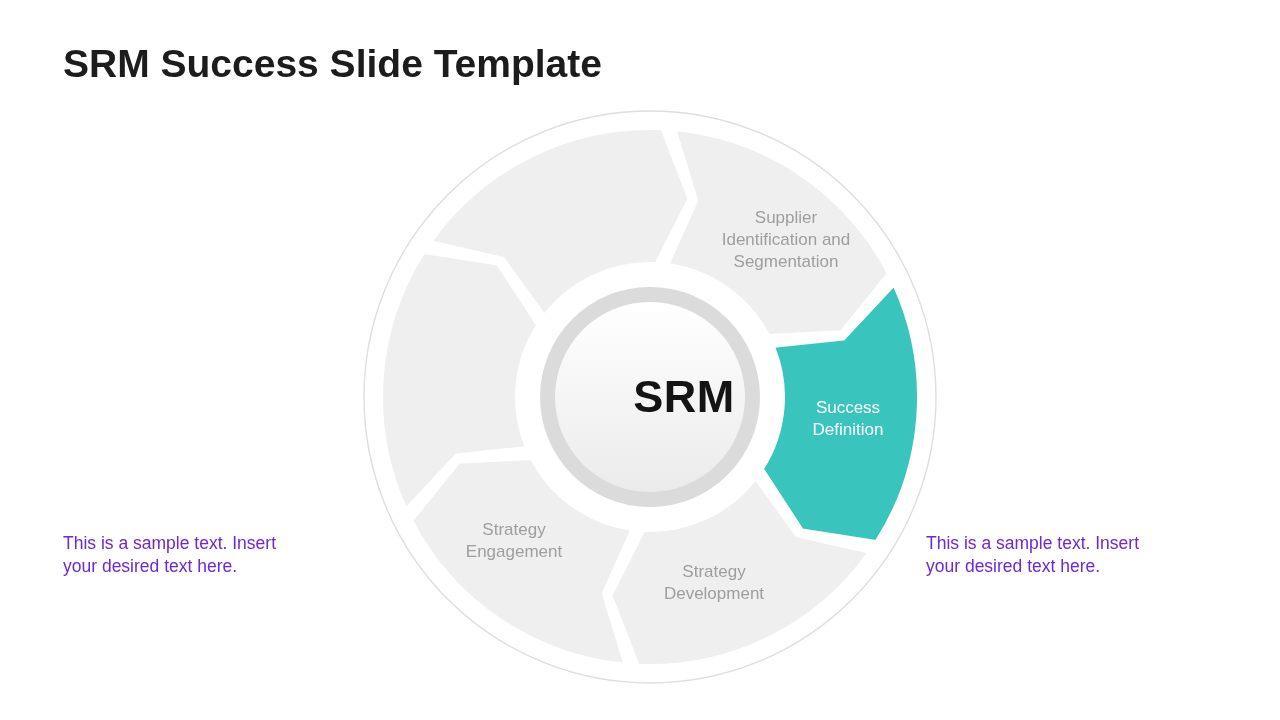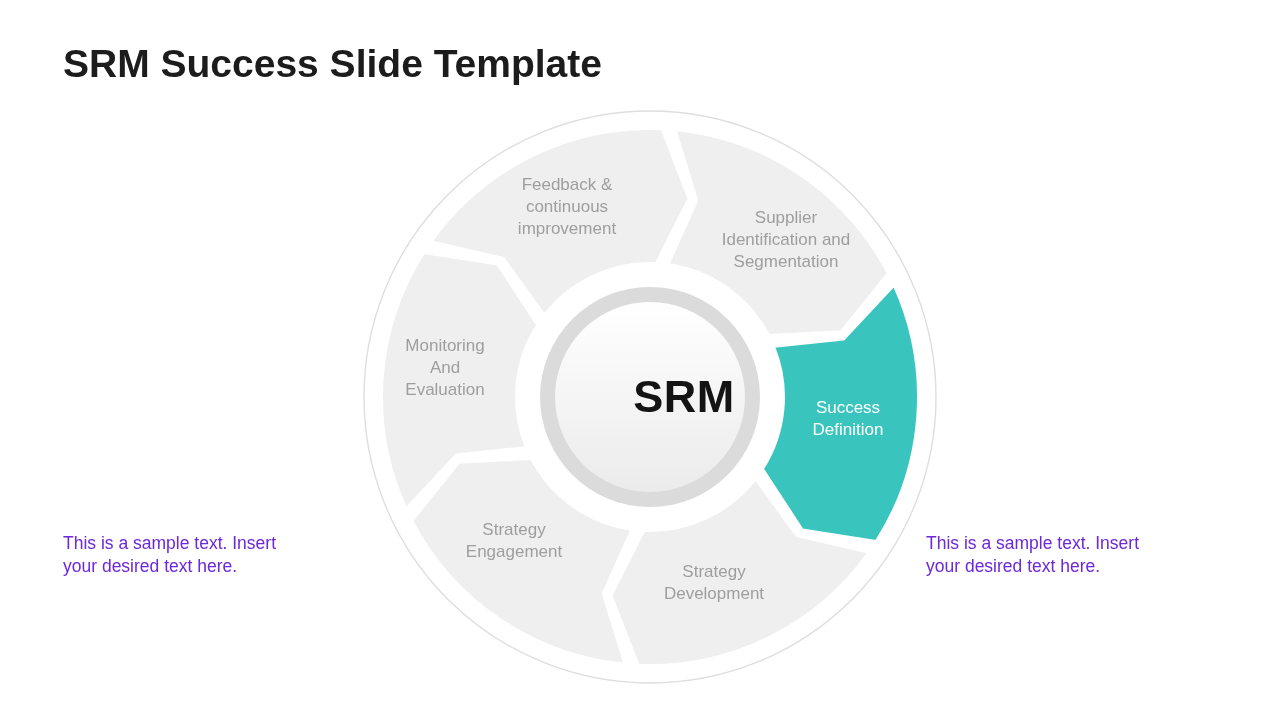--- a/index.html
+++ b/index.html
@@ -102,35 +102,29 @@
         <path d="M 325.7 33.2 A 268 268 0 0 1 537.7 176.3 L 491.0 234.2 L 418.9 238.1 A 134 134 0 0 0 318.6 167.3 L 347.2 103.6 Z" fill="#EFEFEF" stroke="#ffffff" stroke-width="2" stroke-linejoin="round"></path>
         <path d="M 543.9 188.9 A 268 268 0 0 1 526.0 444.0 L 452.5 432.5 L 413.0 372.0 A 134 134 0 0 0 424.2 249.8 L 493.7 242.6 Z" fill="#39C5BE" stroke="#ffffff" stroke-width="2" stroke-linejoin="round"></path>
         <path d="M 518.2 455.6 A 268 268 0 0 1 288.3 567.7 L 261.5 498.3 L 294.2 433.9 A 134 134 0 0 0 405.6 382.5 L 446.5 439.0 Z" fill="#EFEFEF" stroke="#ffffff" stroke-width="2" stroke-linejoin="round"></path>
         <path d="M 274.3 566.8 A 268 268 0 0 1 62.3 423.7 L 109.0 365.8 L 181.1 361.9 A 134 134 0 0 0 281.4 432.7 L 252.8 496.4 Z" fill="#EFEFEF" stroke="#ffffff" stroke-width="2" stroke-linejoin="round"></path>
         <path d="M 56.1 411.1 A 268 268 0 0 1 74.0 156.0 L 147.5 167.5 L 187.0 228.0 A 134 134 0 0 0 175.8 350.2 L 106.3 357.4 Z" fill="#EFEFEF" stroke="#ffffff" stroke-width="2" stroke-linejoin="round"></path>
       </g>
     <circle cx="300" cy="300" r="110" fill="#DBDBDB"></circle>
     <circle cx="300" cy="300" r="95" fill="url(#discGrad)"></circle>
   </svg>
 
-  <div class="seg-label pos-0" style="color: rgb(158, 158, 158);">Feedback &amp;
-continuous
-improvement</div>
   <div class="seg-label pos-2" style="color: rgb(255, 255, 255);">Success
 Definition</div>
   <div class="seg-label pos-1" style="color: rgb(158, 158, 158);">Supplier
 Identification and
 Segmentation</div>
   <div class="seg-label pos-3" style="color: rgb(158, 158, 158);">Strategy
 Development</div>
   <div class="seg-label pos-4" style="color: rgb(158, 158, 158);">Strategy
 Engagement</div>
-  <div class="seg-label pos-5" style="color: rgb(158, 158, 158);">Monitoring
-And
-Evaluation</div>
 
   <div class="center-label">SRM</div>
 
   <div class="sample-text left">This is a sample text. Insert
 your desired text here.</div>
   <div class="sample-text right">This is a sample text. Insert
 your desired text here.</div>
 
 </div>
 

